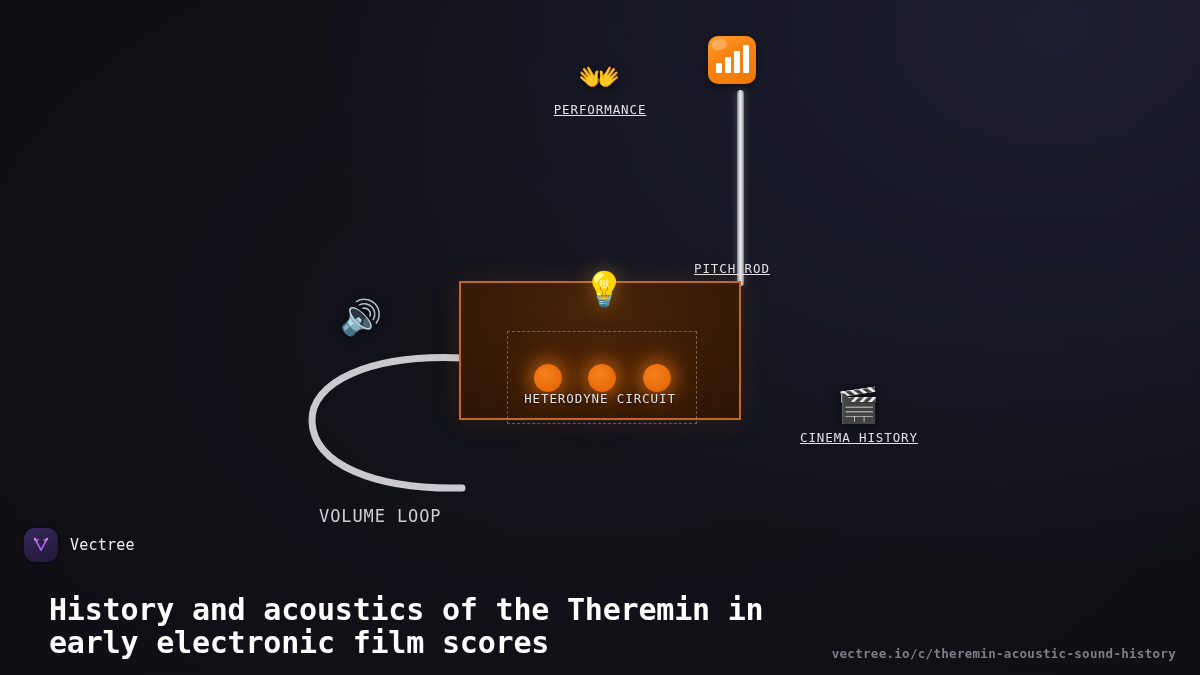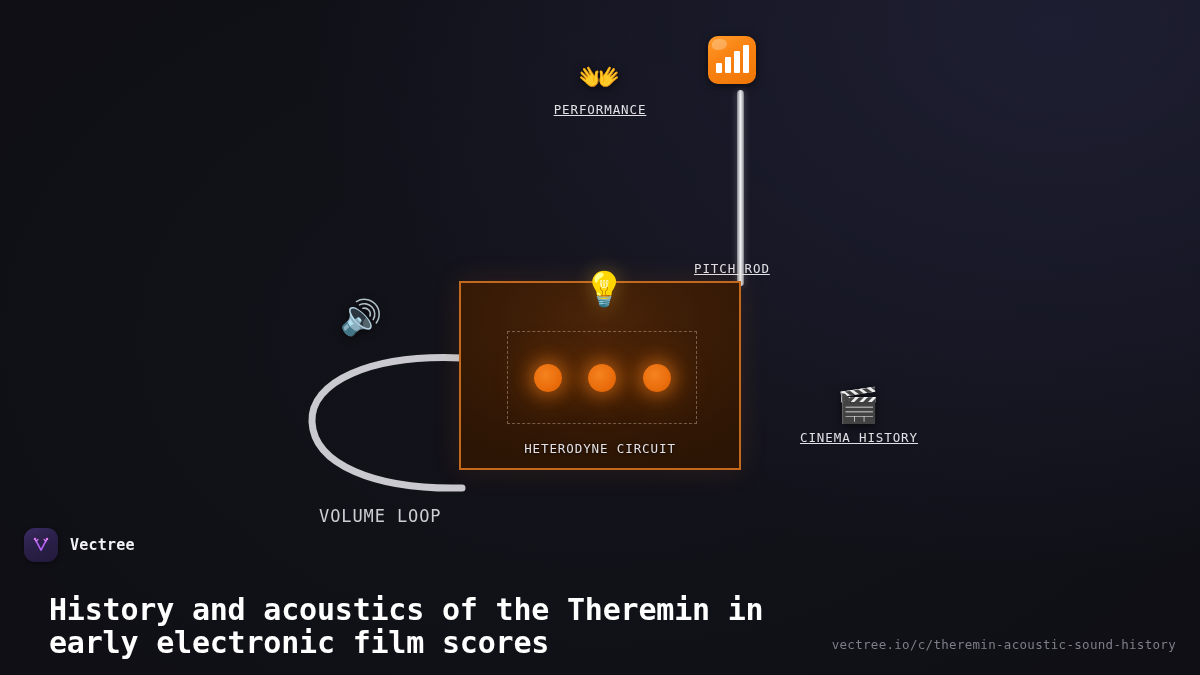--- a/index.html
+++ b/index.html
@@ -21,21 +21,21 @@
     -webkit-font-smoothing: antialiased;
   }
 
   
   .diagram { position: absolute; inset: 0; }
 
   
   .circuit-box {
     position: absolute;
     left: 459px; top: 281px;
-    width: 282px; height: 189px;
+    width: 282px; height: 139px;
     box-sizing: border-box;
     border: 2px solid #c2691d;
     background:
       radial-gradient(ellipse 230px 150px at 50% 20%, #4a2409 0%, #3a1c06 45%, #2c1504 100%);
     box-shadow: 0 0 26px rgba(190, 95, 20, 0.16);
   }
   .inner-dashed {
     position: absolute;
     left: 46px; top: 48px;
     width: 190px; height: 93px;
@@ -172,42 +172,43 @@
   }
   .brand-badge {
     width: 34px; height: 34px;
     border-radius: 11px;
     background: linear-gradient(155deg, #3a2b63 0%, #2b2049 45%, #211a3b 100%);
     display: flex; align-items: center; justify-content: center;
     box-shadow: 0 1px 5px rgba(0,0,0,0.5);
   }
   .brand-name {
     font-size: 15px;
-    font-weight: bold;
+    font-weight: normal;
     color: #f2f1f5;
     letter-spacing: 0.2px;
   }
   .headline {
     position: absolute;
     left: 24px; bottom: 16px;
     width: 740px;
     font-size: 30px;
     font-weight: bold;
     line-height: 1.10;
     color: #ffffff;
     letter-spacing: -0.2px;
     margin-left: 25px;
   }
   .url {
     position: absolute;
-    right: 24px; bottom: 23px;
+    right: 24px; bottom: 14px;
     font-size: 12.5px;
     letter-spacing: 0.3px;
     color: #7e7d88;
     white-space: nowrap;
+    font-weight: bold;
   }
 </style>
 </head>
 <body>
 
 <div id="stage">
 
   <div class="diagram">
 
     <svg class="volume-loop" width="180" height="170" viewBox="0 0 180 170">

